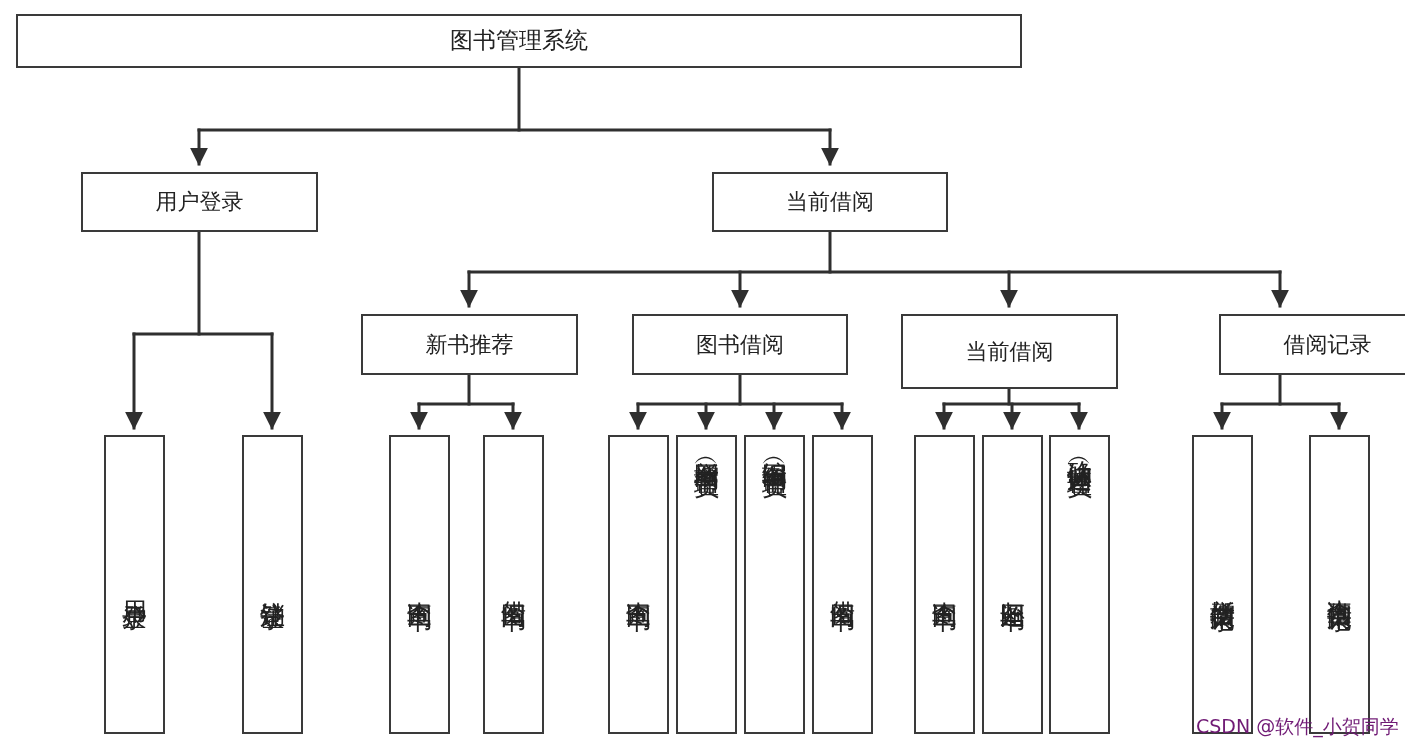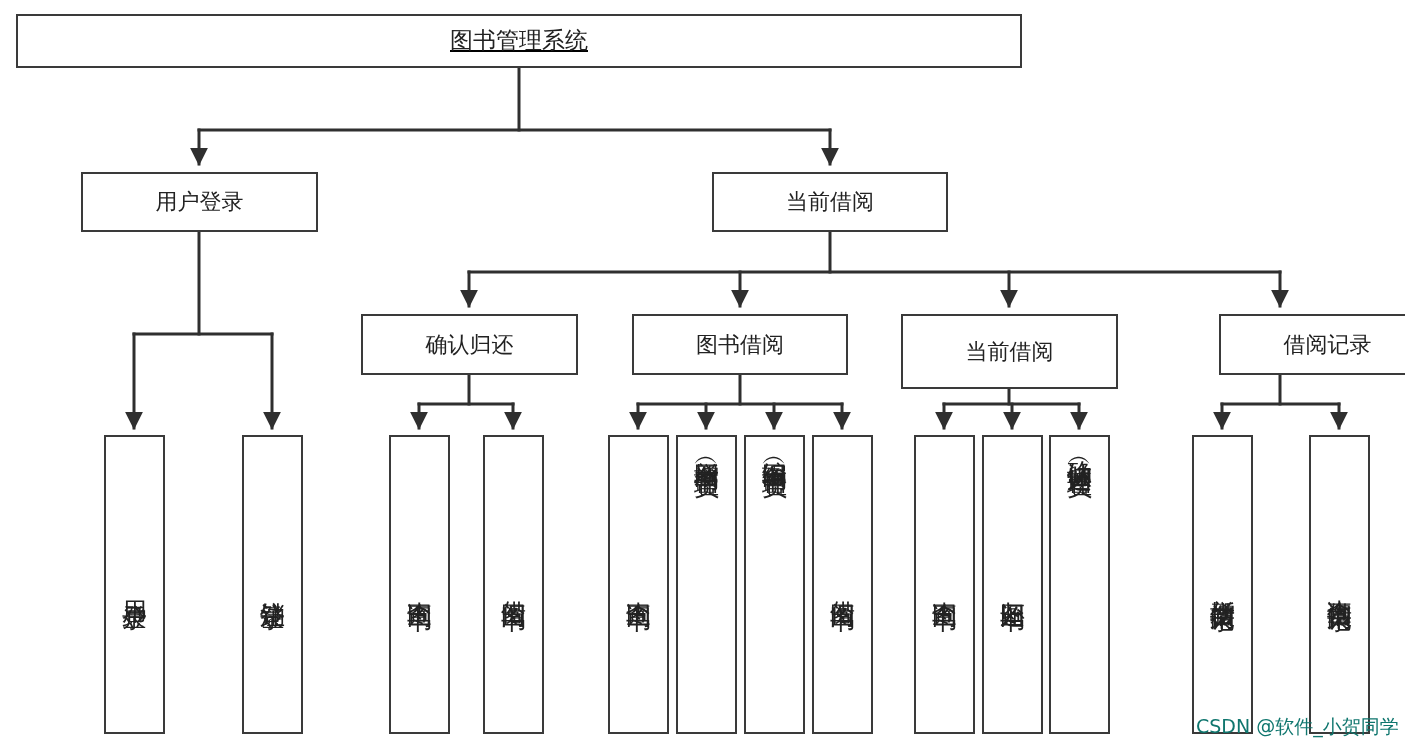--- a/index.html
+++ b/index.html
@@ -67,21 +67,21 @@
     align-items: center;
   }
   .node.leaf.align-top {
     align-items: flex-start;
   }
   .node.leaf.align-top .node-label {
     margin-top: 4px;
   }
   #watermark {
     position: absolute;
-    color: #0f766e;
+    color: #701a75;
     font-size: 19px;
     white-space: nowrap;
     z-index: 5;
     user-select: none;
   }
 </style>
 </head>
 <body>
 
 <div id="diagram-root">
@@ -130,34 +130,34 @@
       <path d="M 1079 404 L 1079 428" marker-end="url(#arrow)"></path>
 
       <path d="M 1280 375 L 1280 404"></path>
       <path d="M 1222 404 L 1339 404"></path>
       <path d="M 1222 404 L 1222 428" marker-end="url(#arrow)"></path>
       <path d="M 1339 404 L 1339 428" marker-end="url(#arrow)"></path>
 
     </g>
   </svg>
 
-  <div class="node level-0" style="left:16px; top:14px; width:1006px; height:54px;text-decoration:underline;">
+  <div class="node level-0" style="left:16px; top:14px; width:1006px; height:54px;">
     <span class="node-label">图书管理系统</span>
   </div>
 
   <div class="node level-1" style="left:81px; top:172px; width:237px; height:60px;">
     <span class="node-label">用户登录</span>
   </div>
 
   <div class="node level-1" style="left:712px; top:172px; width:236px; height:60px;">
     <span class="node-label">当前借阅</span>
   </div>
 
   <div class="node level-2" style="left:361px; top:314px; width:217px; height:61px;">
-    <span class="node-label">确认归还</span>
+    <span class="node-label">新书推荐</span>
   </div>
 
   <div class="node level-2" style="left:632px; top:314px; width:216px; height:61px;">
     <span class="node-label">图书借阅</span>
   </div>
 
   <div class="node level-2" style="left:901px; top:314px; width:217px; height:75px;">
     <span class="node-label">当前借阅</span>
   </div>
 

